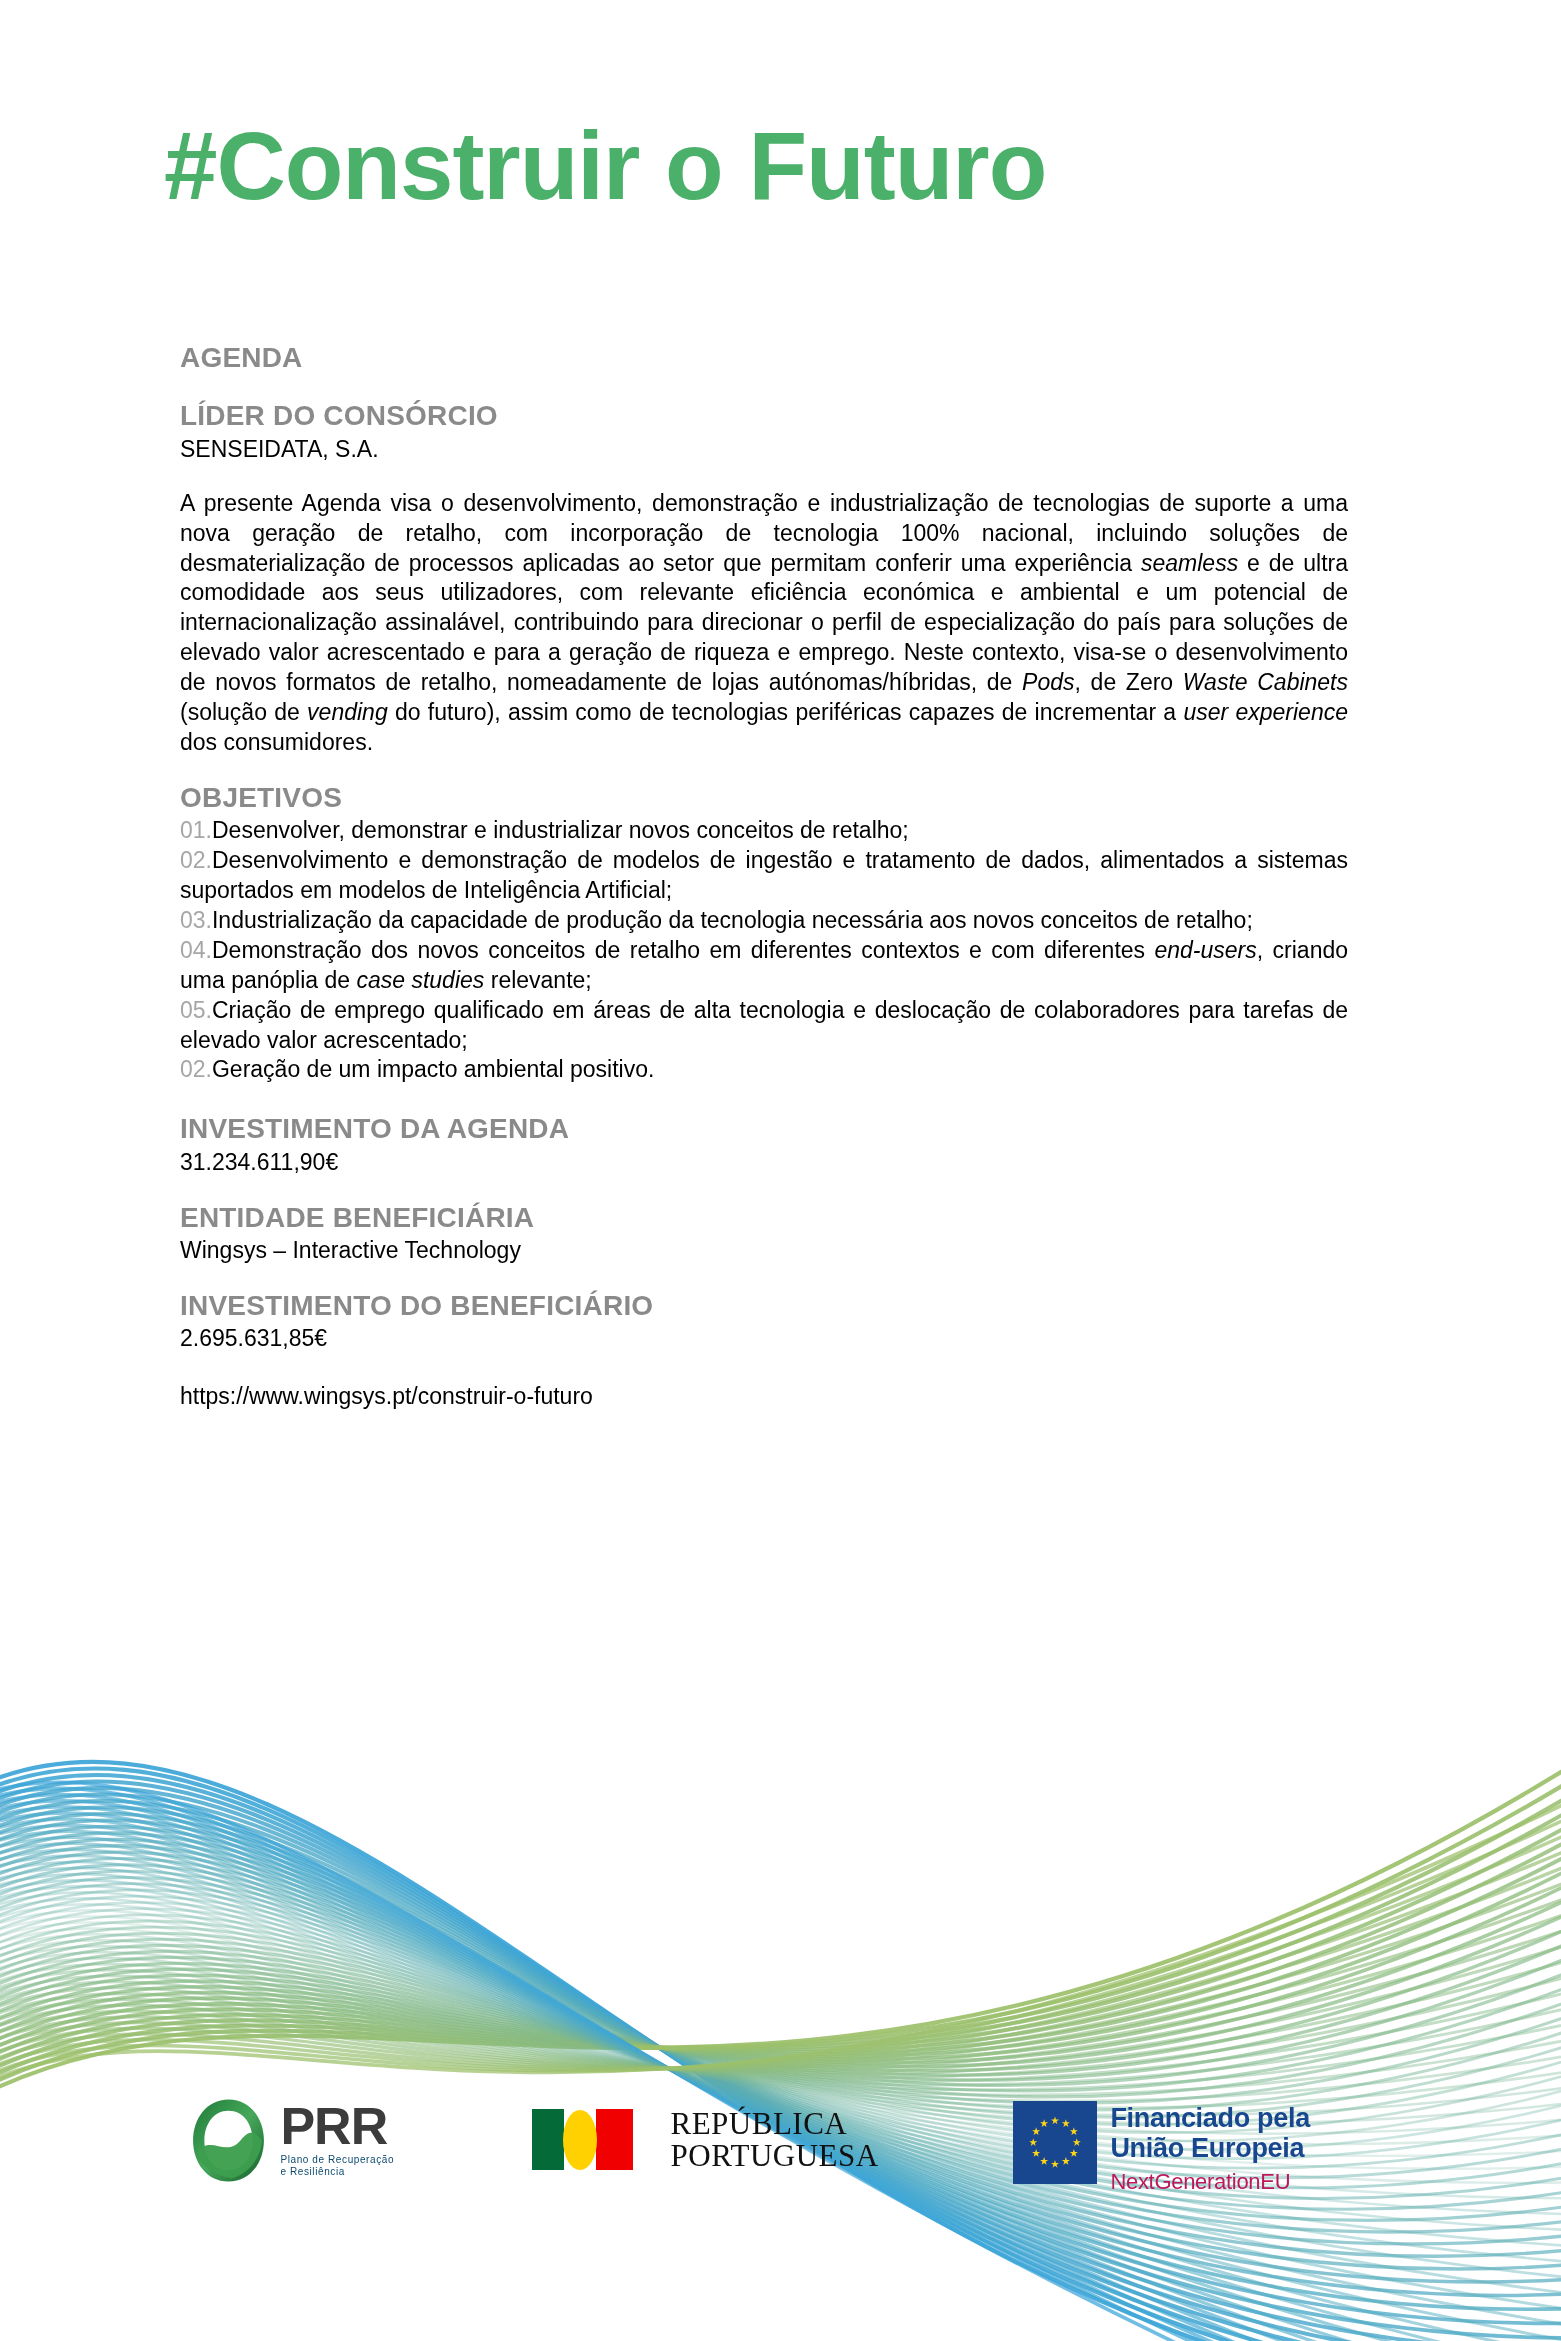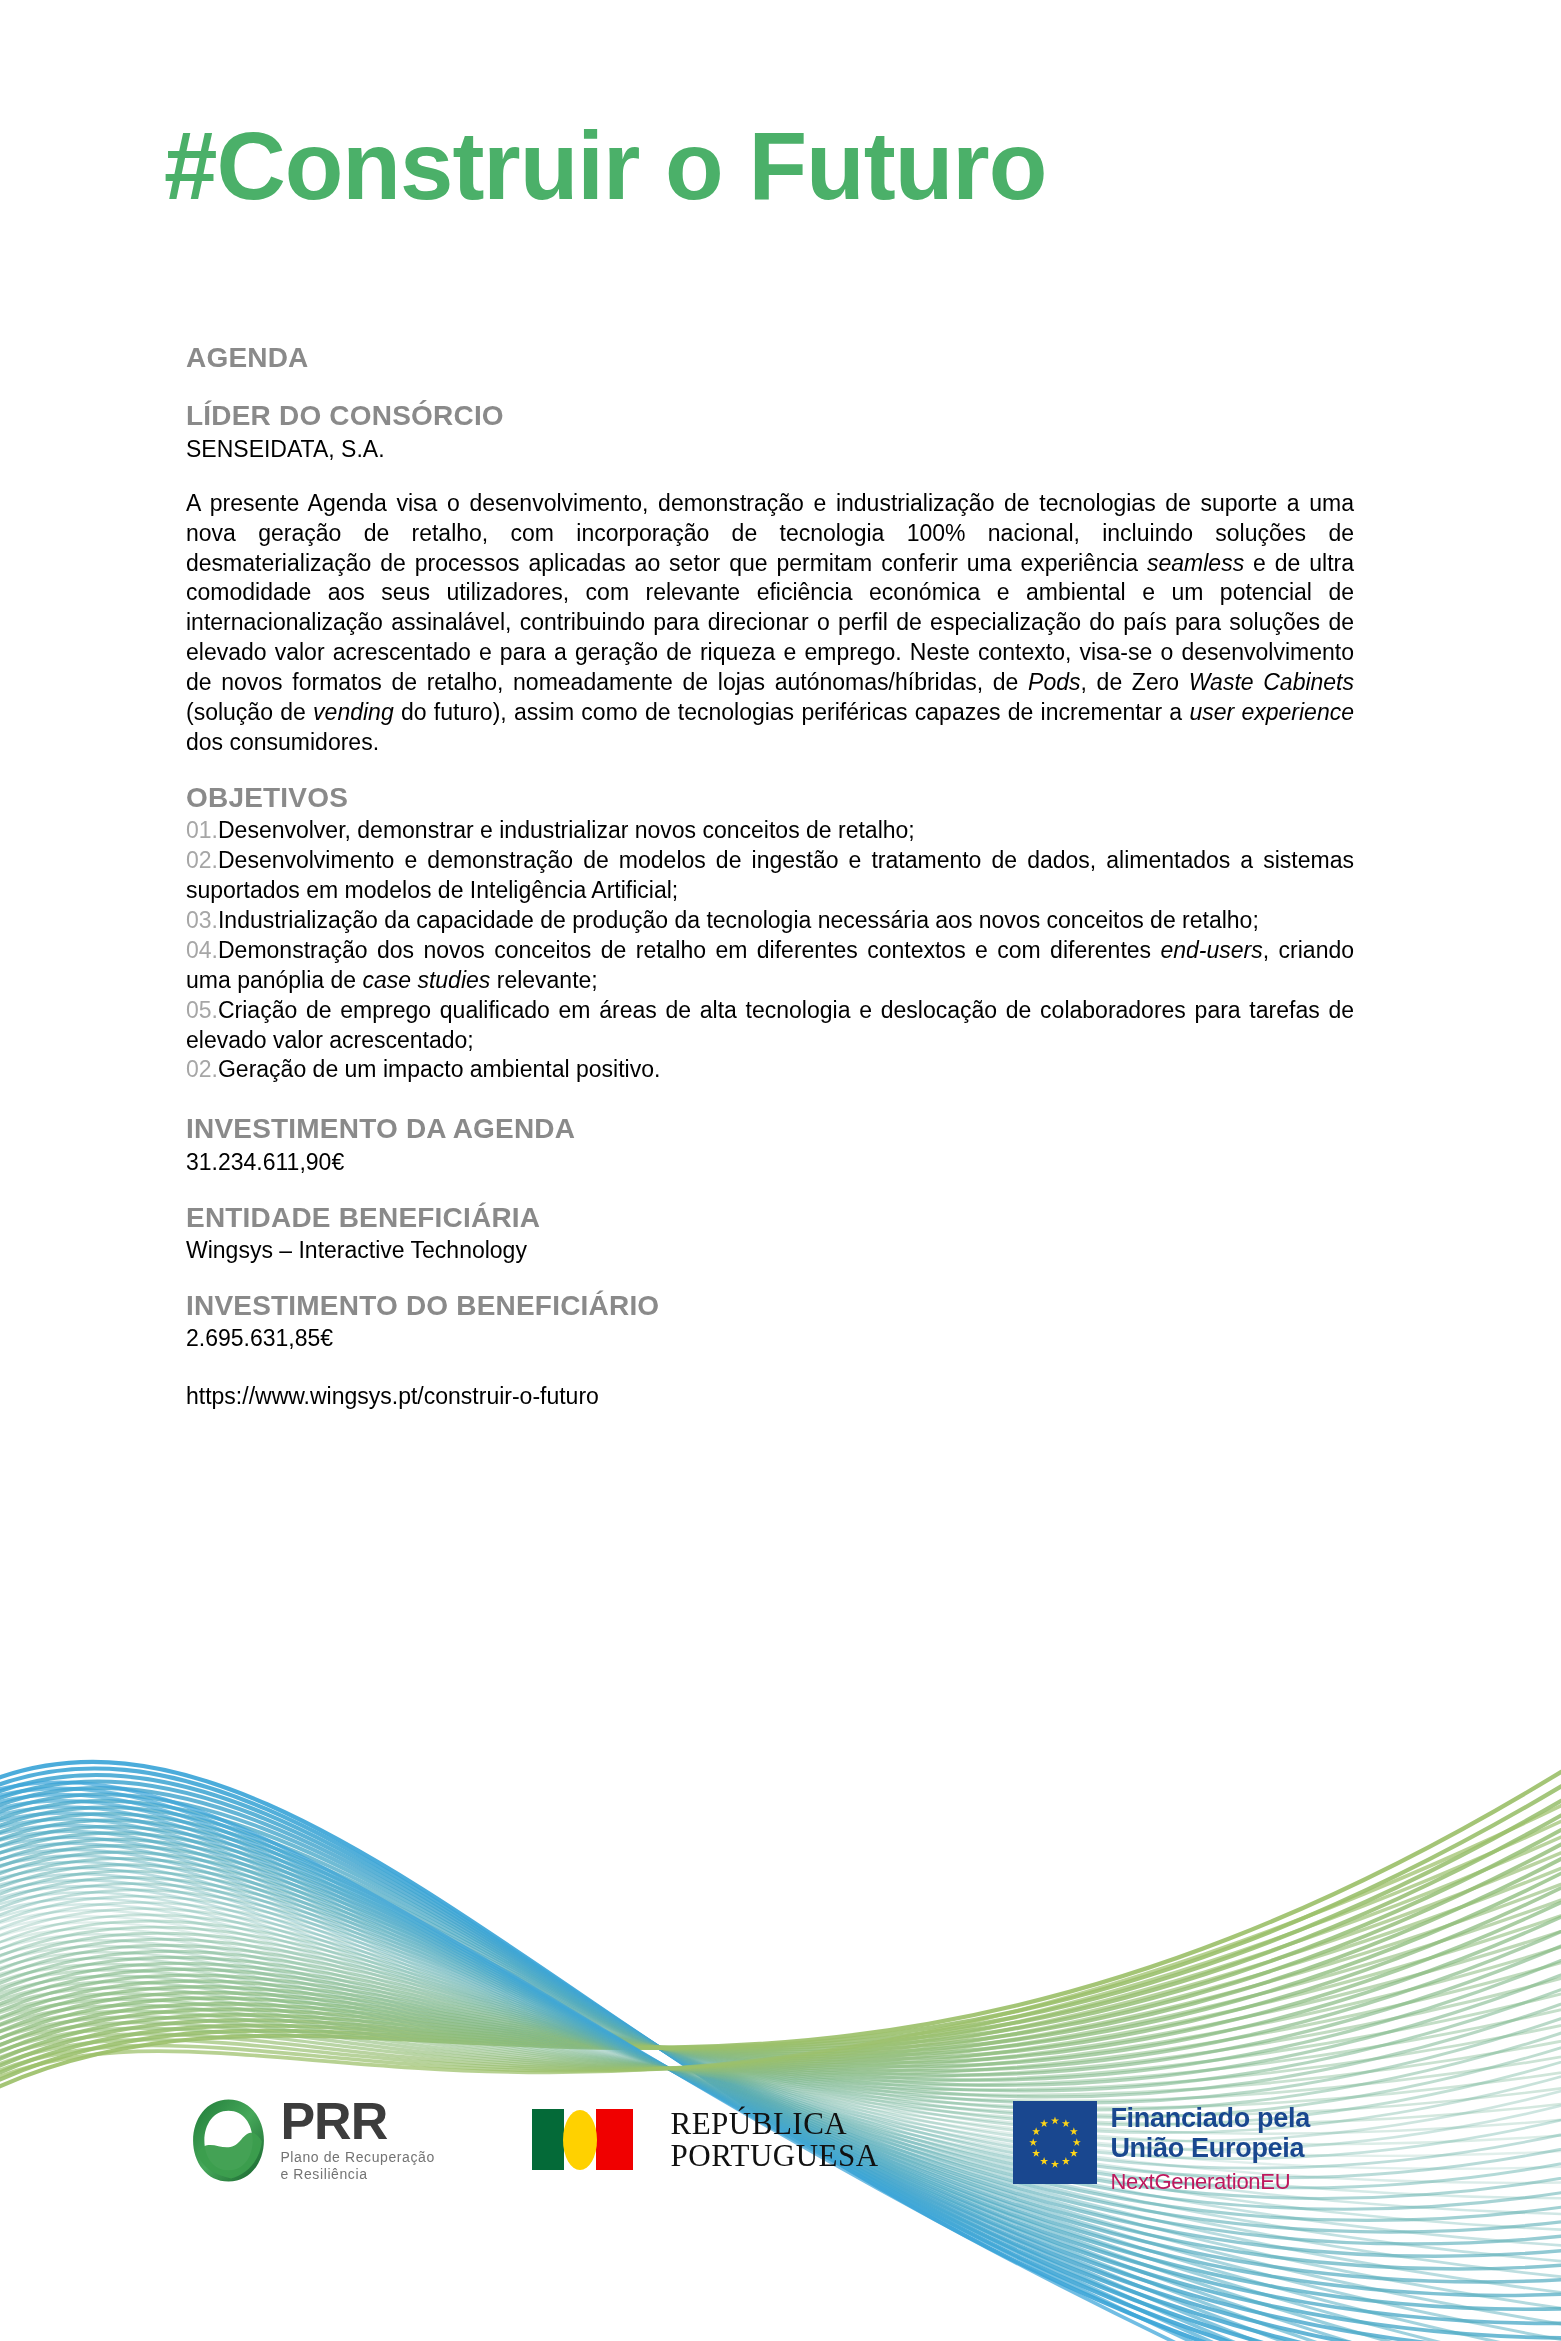--- a/index.html
+++ b/index.html
@@ -23,21 +23,20 @@
     color:#4BB069;
     letter-spacing:-1px;
     white-space:nowrap;
   }
 
   
   .content{
     position:absolute;
     left:180px; top:342px;
     width:1168px;
-    margin-left:6px;
   }
   .section{margin:0 0 0 0;}
   .heading{
     color:#8a8a8a;
     font-weight:bold;
     font-size:28px;
     line-height:1.12;
     letter-spacing:0.2px;
     margin:0 0 3.1px 0;
   }
@@ -92,21 +91,21 @@
 
   
   .prr{position:absolute;left:190px;top:20.7px;display:flex;align-items:center;gap:13.4px;}
   .prr-mark{width:77px;height:87px;flex:0 0 auto;}
   .prr-txt{display:flex;flex-direction:column;justify-content:center;}
   .prr-word{
     font-size:52px;font-weight:bold;color:#3c3c3c;
     letter-spacing:-1px;line-height:0.92;
   }
   .prr-sub{
-    font-size:14px;color:#737373;line-height:1.18;letter-spacing:0.6px;
+    font-size:10px;color:#0c4a6e;line-height:1.18;letter-spacing:0.6px;
     margin-top:3.1px;
   }
 
   
   .rp{position:absolute;left:532px;top:32px;display:flex;align-items:center;gap:14.5px;}
   .rp-flag{position:relative;width:124px;height:61px;flex:0 0 auto;}
   .rp-green{position:absolute;left:0;top:0;width:32px;height:61px;background:#046A38;}
   .rp-red{position:absolute;left:64px;top:0;width:37px;height:61px;background:#F00000;}
   .rp-dot{position:absolute;left:31px;top:0.5px;width:34px;height:60px;background:#FFD100;border-radius:50%;}
   .rp-txt{

